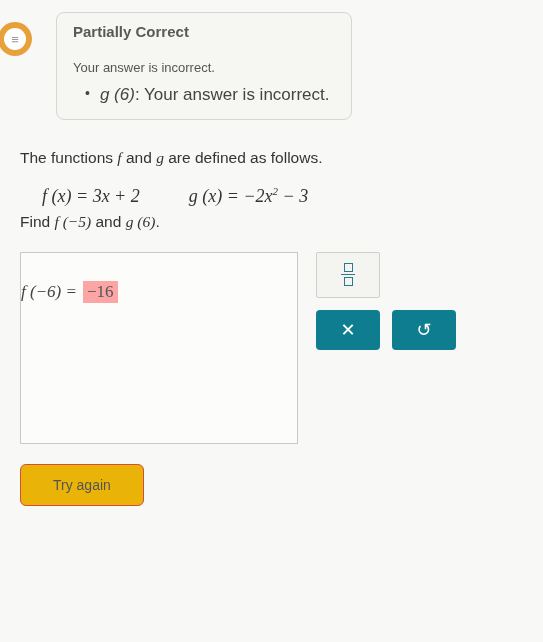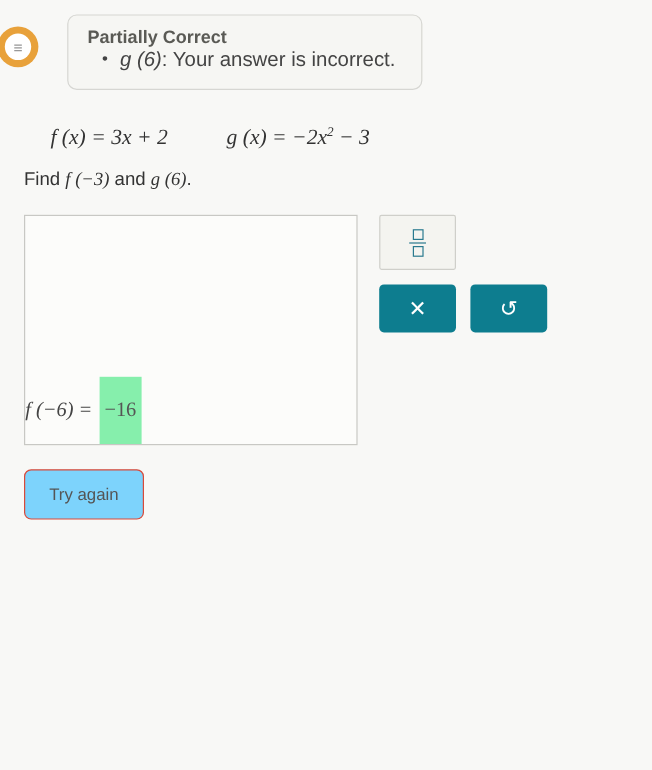--- a/index.html
+++ b/index.html
@@ -34,47 +34,47 @@
   }
   .feedback-box {
     margin-left: 36px;
     margin-top: 12px;
     border: 1px solid #d6d6d2;
     border-radius: 8px;
     padding: 10px 16px 14px 16px;
     background: #f6f6f3;
     width: 296px;
   }
-  .fb-title { color:#5a5a55; font-weight:600; font-size:15px; margin-bottom:0; }
+  .fb-title { color:#5a5a55; font-weight:600; font-size:15px; margin-bottom:20px; }
   .fb-sub { color:#555; font-size:13px; margin-bottom:10px; }
   .fb-bullet { display:flex; align-items:flex-start; font-size:17px; color:#444; }
   .fb-bullet::before { content:"•"; margin:0 10px 0 12px; font-size:14px; }
   .fb-item .math { font-style: italic; }
   .problem { margin-top: 26px; font-size: 15.5px; color:#333; line-height:1.5; }
   .math-i { font-style: italic; font-family: 'Times New Roman', serif; }
-  .eq-row { margin: 14px 0 10px 22px; font-family:'Times New Roman', serif; font-size:18px; }
+  .eq-row { margin: 14px 0 0 22px; font-family:'Times New Roman', serif; font-size:18px; }
   .eq-row .sp { display:inline-block; width:40px; }
   .sup { font-size:11px; vertical-align: super; }
   .answer-area { margin-top: 18px; display:flex; gap:18px; align-items:flex-start; }
   .ans-box {
     border: 1px solid #c8c8c4;
     background:#fcfcfa;
     width: 278px;
     height: 192px;
     padding: 28px 0 0 0;
     display:flex;
     flex-direction:row;
-    align-items:flex-end;
+    align-items:flex-start;
     gap: 29px;
     font-family:'Times New Roman', serif;
     font-size:17px;
     color:#444;
   }
   .ans-line { display:flex; align-items:center; gap:6px; }
-  .ans-value-hl { background:#86efac; padding:18px 4px; color:#555; }
+  .ans-value-hl { background:#fca5a5; padding:1px 4px; color:#555; }
   .ans-empty {
     display:inline-block; width:18px; height:18px;
     border:1px solid #4aa; border-radius:2px;
   }
   .tool-col { display:flex; flex-direction:column; gap:12px; }
   .tool-top {
     border:1px solid #cfcfca; background:#f4f4f0;
     width:64px; height:46px; border-radius:2px;
     display:flex; align-items:center; justify-content:center;
     color:#2a7a8f;
@@ -88,54 +88,58 @@
     background:#0d7d8f; color:#fff;
     display:flex; align-items:center; justify-content:center;
     font-size:18px; cursor:pointer;
     border:none;
   }
   .try-again {
     margin-top: 20px;
     display:inline-block;
     border: 1.5px solid #d94a3a;
     border-radius: 6px;
-    padding: 12px 20px;
+    padding: 12px 32px;
     color:#555;
     font-size:14px;
-    background:#7dd3fc;
+    background:#eab308;
     cursor:pointer;
   }
 </style>
 </head>
 <body>
 
 <div class="page">
   <div class="badge-icon">
     <div class="badge-inner">≡</div>
   </div>
 
   <div class="feedback-box">
     <div class="fb-title">Partially Correct</div>
+    <div class="fb-sub">Your answer is incorrect.</div>
     <div class="fb-bullet">
       <span class="fb-item">
         <span class="math">g (6)</span><span>: Your answer is incorrect.</span>
       </span>
     </div>
   </div>
 
   <div class="problem">
+    <div>
+      <span>The functions </span><span class="math-i">f</span><span> and </span><span class="math-i">g</span><span> are defined as follows.</span>
+    </div>
     <div class="eq-row">
       <span class="math-i">f (x) = 3x + 2</span>
       <span class="sp"></span>
       <span class="math-i">
         <span>g (x) = −2x</span><span class="sup">2</span><span> − 3</span>
       </span>
     </div>
     <div>
-      <span>Find </span><span class="math-i">f (−3)</span><span> and </span><span class="math-i">g (6)</span><span>.</span>
+      <span>Find </span><span class="math-i">f (−5)</span><span> and </span><span class="math-i">g (6)</span><span>.</span>
     </div>
   </div>
 
   <div class="answer-area">
     <div class="ans-box">
       <div class="ans-line">
         <span class="math-i">f (−6) =</span>
         <span class="ans-value-hl">−16</span>
       </div>
     </div>

